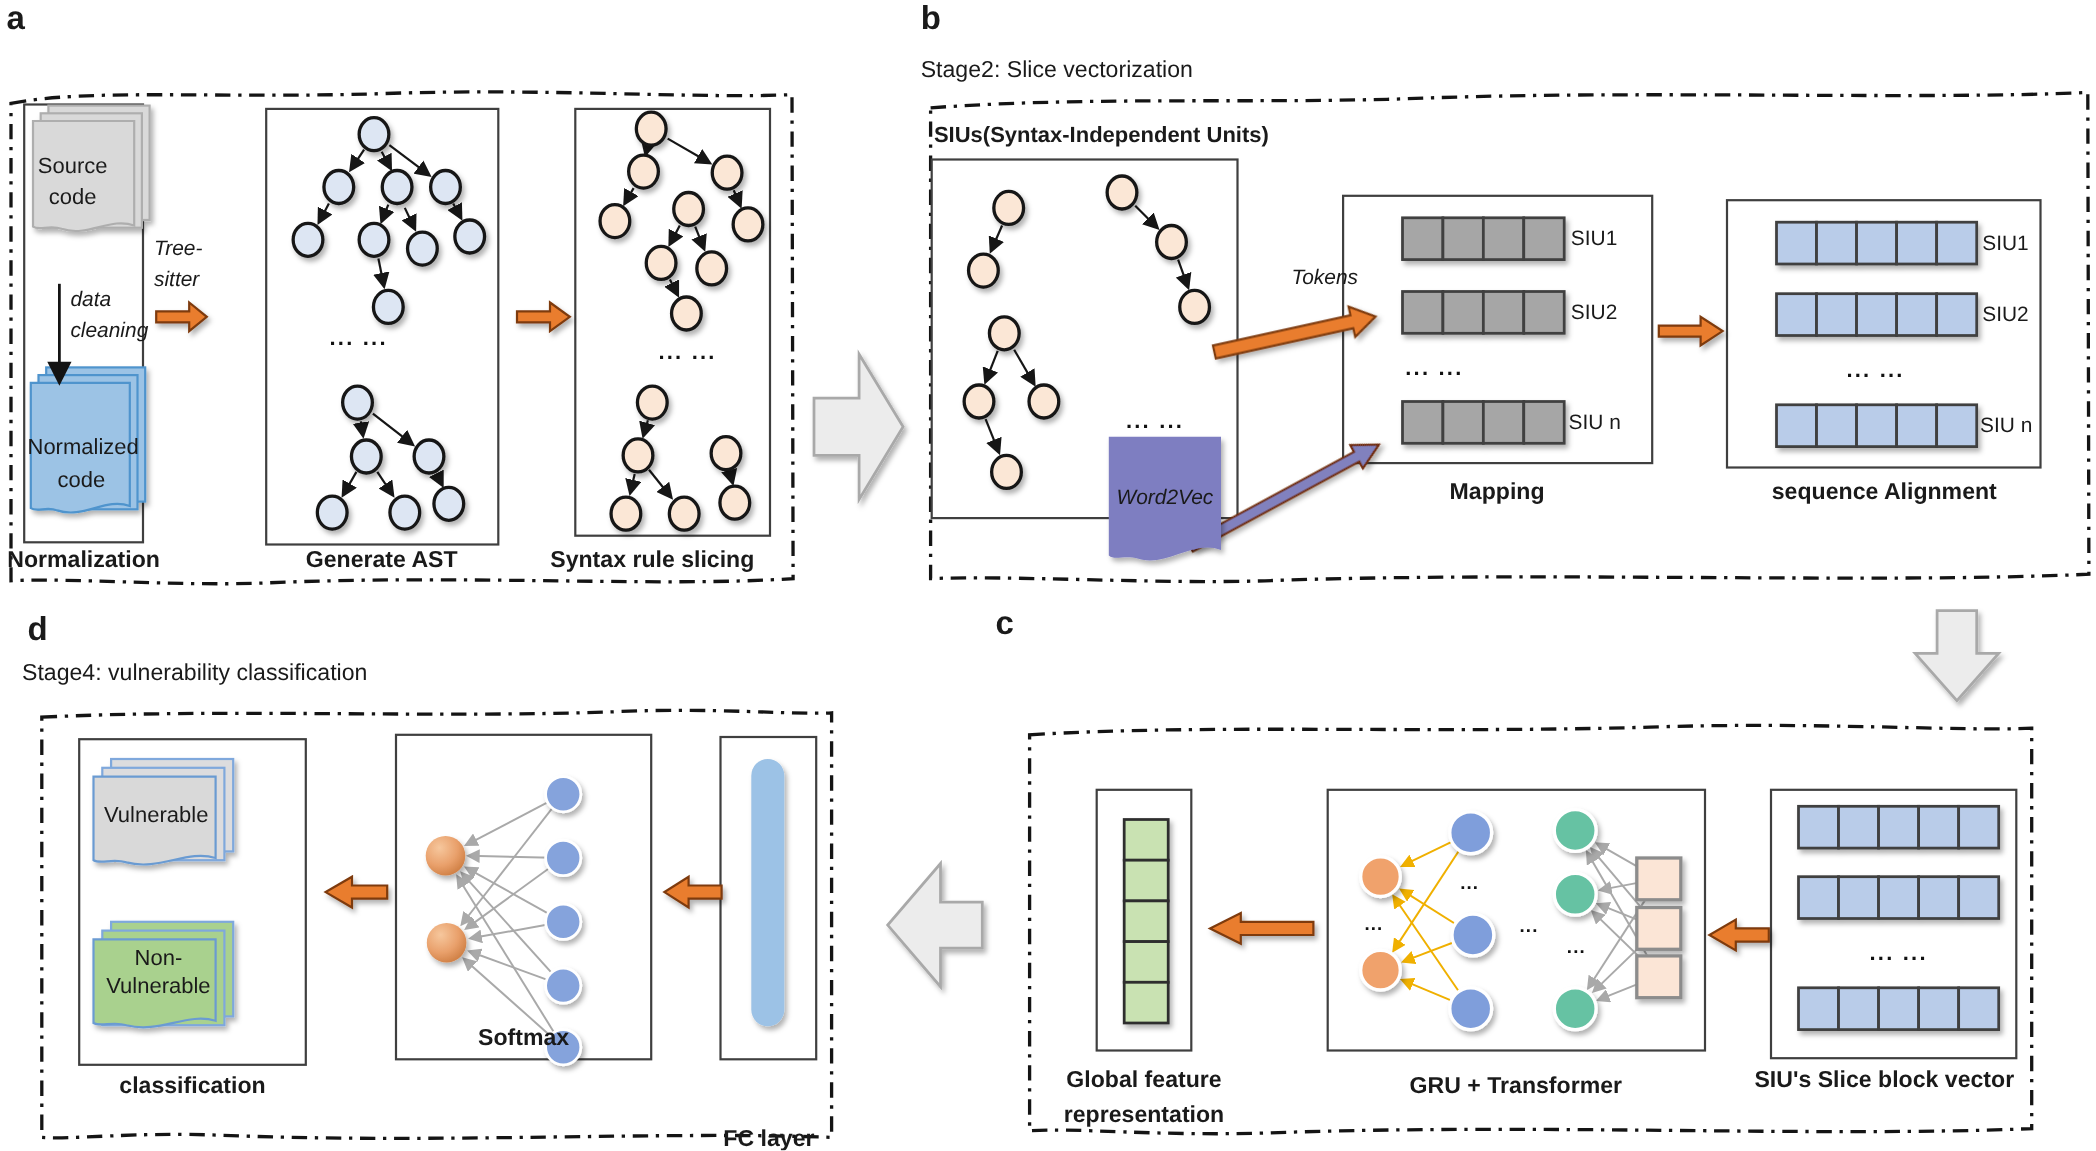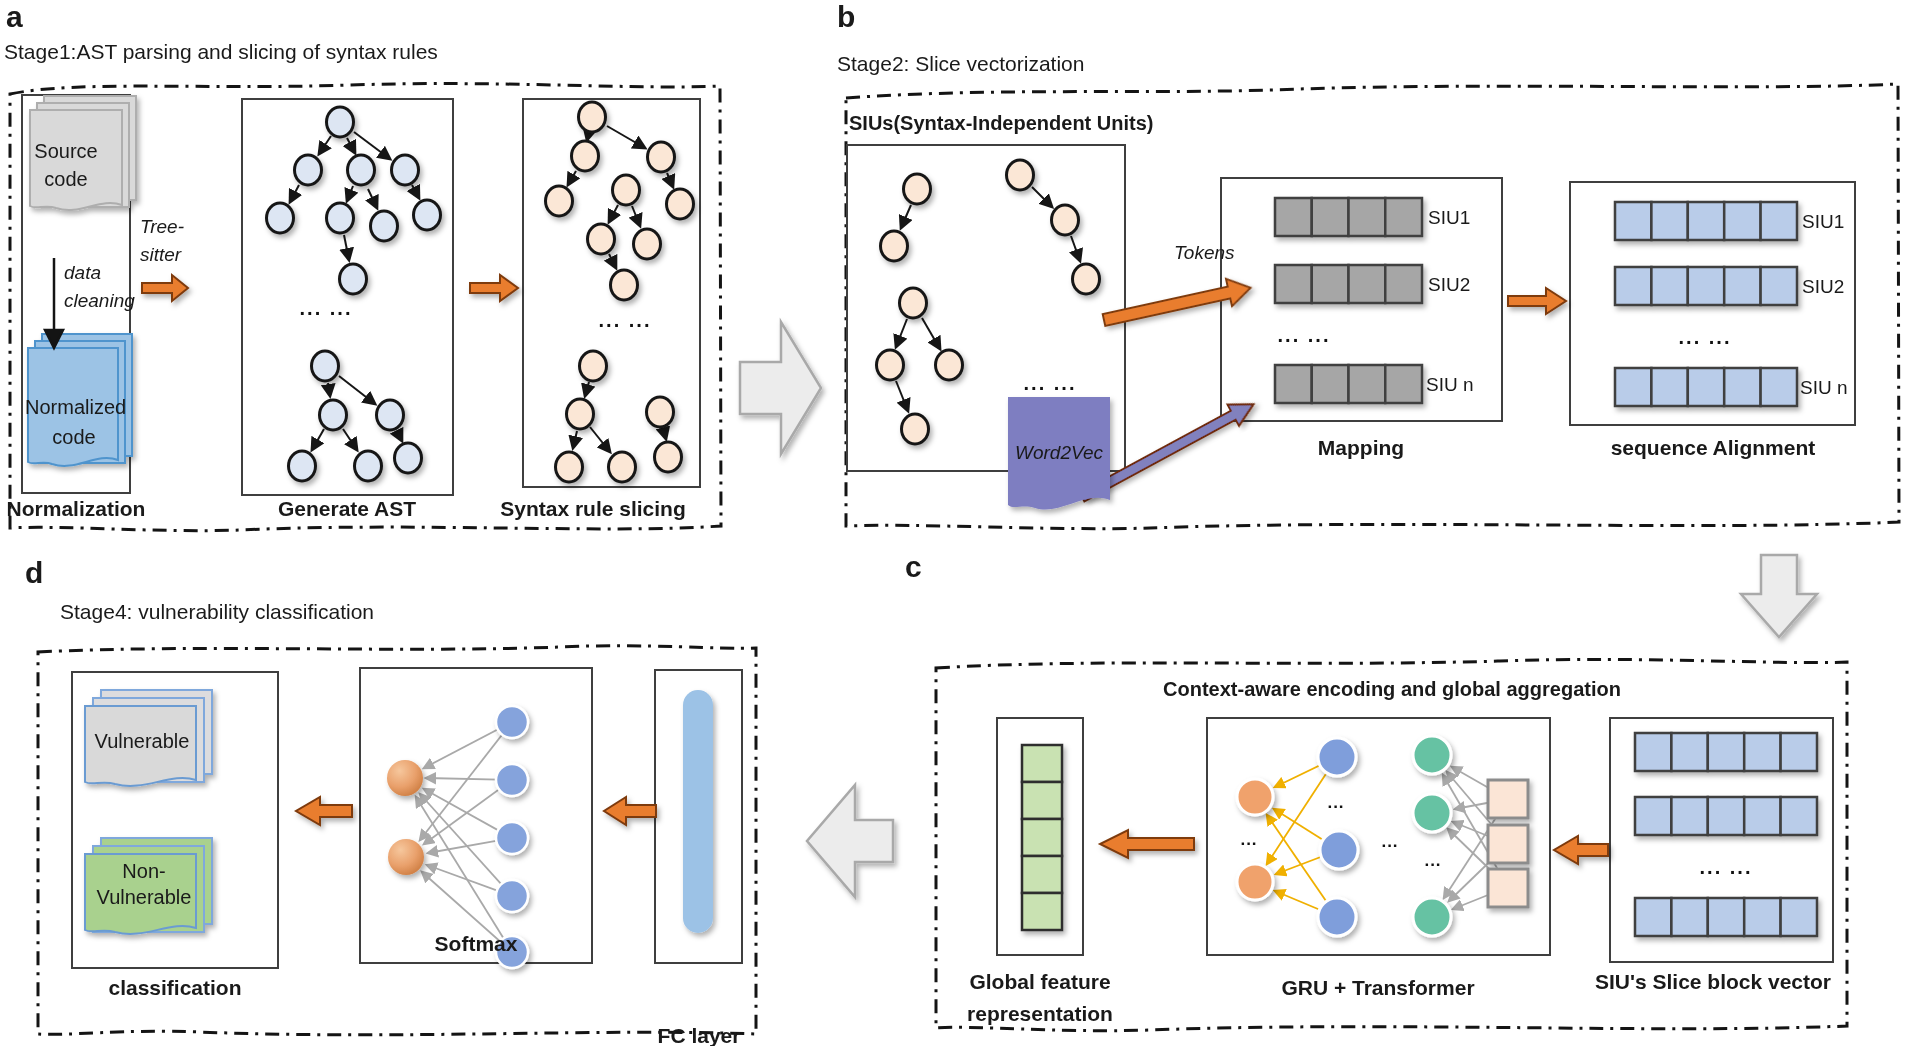--- a/index.html
+++ b/index.html
@@ -346,21 +346,20 @@
     <path d="M85,706 H196 V780 C170,772 145,792 115,784 C102,780 92,786 85,782 Z" fill="#d9d9d9" stroke="#6b9bd2" stroke-width="2"></path>
   </g>
   <g filter="url(#sh)">
     <rect x="101" y="838" width="111" height="86" fill="#a9d18e" stroke="#7fa8dc" stroke-width="2"></rect>
     <rect x="93" y="846" width="111" height="86" fill="#a9d18e" stroke="#7fa8dc" stroke-width="2"></rect>
     <path d="M85,854 H196 V928 C170,920 145,940 115,932 C102,928 92,934 85,930 Z" fill="#a9d18e" stroke="#6b9bd2" stroke-width="2"></path>
   </g>
 </svg>
 
 <div class="txt letter" style="left:6px;top:0px;">a</div>
-<div class="txt stage-title" style="left:4px;top:40px;">Stage1:AST parsing and slicing of syntax rules</div>
 <div class="txt docline" style="left:22px;width:88px;top:140px;">Source</div>
 <div class="txt docline" style="left:22px;width:88px;top:168px;">code</div>
 <div class="txt small" style="left:64px;top:262px;">data</div>
 <div class="txt small" style="left:64px;top:290px;">cleaning</div>
 <div class="txt docline" style="left:25px;width:98px;top:396px;">Normalized</div>
 <div class="txt docline" style="left:25px;width:98px;top:426px;">code</div>
 <div class="txt small" style="left:140px;top:216px;">Tree-</div>
 <div class="txt small" style="left:140px;top:244px;text-align:center;">sitter</div>
 <div class="txt box-label" style="left:3px;width:146px;top:497px;">Normalization</div>
 <div class="txt box-label" style="left:267px;width:160px;top:497px;">Generate AST</div>
@@ -379,33 +378,32 @@
 <div class="txt siulab" style="left:1428px;top:274px;">SIU2</div>
 <div class="txt siulab" style="left:1426px;top:374px;">SIU n</div>
 <div class="txt siulab" style="left:1802px;top:211px;">SIU1</div>
 <div class="txt siulab" style="left:1802px;top:276px;">SIU2</div>
 <div class="txt siulab" style="left:1800px;top:377px;">SIU n</div>
 <div class="txt dots" style="left:1000px;width:100px;top:372px;">... ...</div>
 <div class="txt dots" style="left:1262px;width:84px;top:324px;">... ...</div>
 <div class="txt dots" style="left:1663px;width:84px;top:326px;">... ...</div>
 
 <div class="txt letter" style="left:905px;top:550px;">c</div>
-<div class="txt bold20 center" style="left:1042px;width:700px;top:678px;">Context-aware encoding and global aggregation</div>
 <div class="txt box-label" style="left:950px;width:180px;top:970px;">Global feature</div>
 <div class="txt box-label" style="left:950px;width:180px;top:1002px;">representation</div>
 <div class="txt box-label" style="left:1258px;width:240px;top:976px;">GRU + Transformer</div>
 <div class="txt box-label" style="left:1563px;width:300px;top:970px;">SIU's Slice block vector</div>
 <div class="txt dots" style="left:1684px;width:84px;top:856px;">... ...</div>
 <div class="txt dots3" style="left:1234px;width:30px;top:830px;">...</div>
 <div class="txt dots3" style="left:1321px;width:30px;top:793px;">...</div>
 <div class="txt dots3" style="left:1375px;width:30px;top:832px;">...</div>
 <div class="txt dots3" style="left:1418px;width:30px;top:851px;">...</div>
 
 <div class="txt letter" style="left:25px;top:556px;">d</div>
-<div class="txt stage-title" style="left:20px;top:600px;margin-left:40px;">Stage4: vulnerability classification</div>
+<div class="txt stage-title" style="left:20px;top:600px;">Stage4: vulnerability classification</div>
 <div class="txt docline" style="left:85px;width:114px;top:730px;">Vulnerable</div>
 <div class="txt docline" style="left:87px;width:114px;top:860px;">Non-</div>
 <div class="txt docline" style="left:87px;width:114px;top:886px;">Vulnerable</div>
 <div class="txt box-label" style="left:95px;width:160px;top:976px;">classification</div>
 <div class="txt box-label" style="left:396px;width:160px;top:932px;">Softmax</div>
 <div class="txt box-label" style="left:619px;width:160px;top:976px;margin-top:48px;">FC layer</div>
 
 </div>
 
 </body></html>

